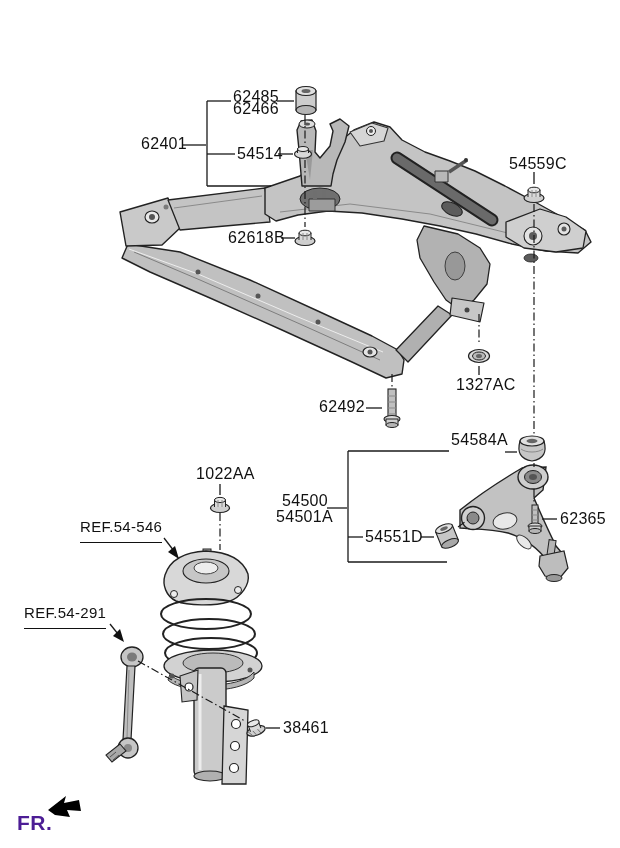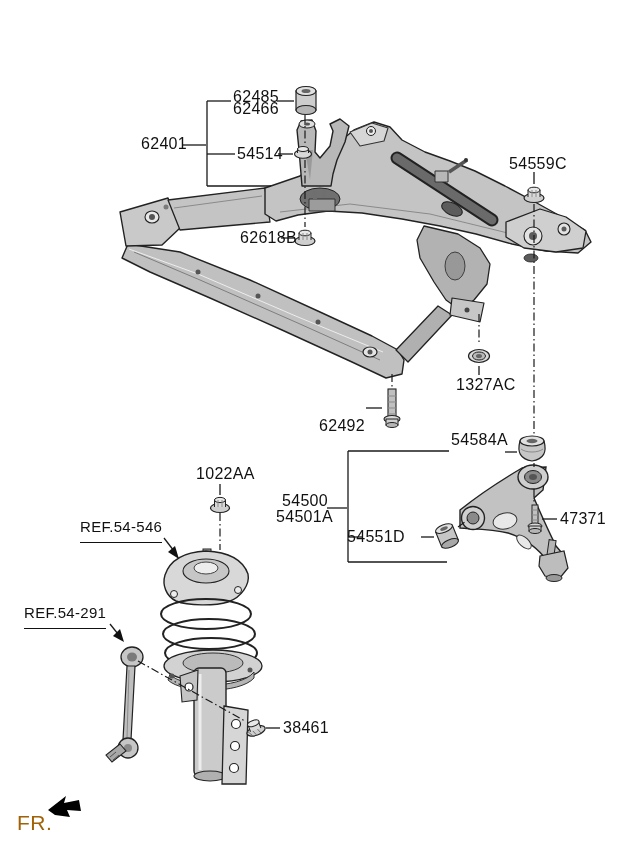--- a/index.html
+++ b/index.html
@@ -2,21 +2,21 @@
 <html><head>
 <meta charset="utf-8">
 <style>
   html,body{margin:0;padding:0;background:#fff;}
   #stage{position:relative;width:620px;height:848px;background:#fff;overflow:hidden;
          font-family:"Liberation Sans", sans-serif;}
   #art{position:absolute;left:0;top:0;}
   .lbl{position:absolute;font-size:16px;color:#111;letter-spacing:0.3px;line-height:1;
        white-space:nowrap;cursor:default;}
   .ref{font-size:15px;border-bottom:1.4px solid #111;padding-bottom:8px;}
-  .fr{font-size:21px;font-weight:normal;letter-spacing:0.5px;color:#a16207;}
+  .fr{font-size:21px;font-weight:bold;letter-spacing:0.5px;color:#4c1d95;}
 </style>
 </head>
 <body>
 
 <div id="stage">
 
 <svg id="art" width="620" height="848" viewBox="0 0 620 848">
 
   <g stroke-linejoin="round">
 
@@ -255,27 +255,27 @@
   <polygon points="124,642 113,636 120,629" fill="#111"></polygon>
 
   <polygon points="48,810 66,796 64,803 79,800 81,811 67,810 70,817 55,815" fill="#000"></polygon>
 </svg>
 
   <div class="lbl" style="left:233px;top:89px">62485</div>
   <div class="lbl" style="left:233px;top:101px">62466</div>
   <div class="lbl" style="left:141px;top:136px">62401</div>
   <div class="lbl" style="left:237px;top:146px">54514</div>
   <div class="lbl" style="left:509px;top:156px">54559C</div>
-  <div class="lbl" style="left:240px;top:230px">62618B</div>
+  <div class="lbl" style="left:228px;top:230px">62618B</div>
   <div class="lbl" style="left:456px;top:377px">1327AC</div>
-  <div class="lbl" style="left:319px;top:418px">62492</div>
+  <div class="lbl" style="left:319px;top:399px">62492</div>
   <div class="lbl" style="left:451px;top:432px">54584A</div>
   <div class="lbl" style="left:196px;top:466px">1022AA</div>
   <div class="lbl" style="left:282px;top:493px">54500</div>
   <div class="lbl" style="left:276px;top:509px">54501A</div>
   <div class="lbl ref" style="left:80px;top:519px">REF.54-546</div>
-  <div class="lbl" style="left:560px;top:511px">47371</div>
-  <div class="lbl" style="left:347px;top:529px">54551D</div>
+  <div class="lbl" style="left:560px;top:511px">62365</div>
+  <div class="lbl" style="left:365px;top:529px">54551D</div>
   <div class="lbl ref" style="left:24px;top:605px">REF.54-291</div>
   <div class="lbl" style="left:283px;top:720px">38461</div>
   <div class="lbl fr" style="left:17px;top:812px">FR.</div>
 
 </div>
 
 </body></html>

